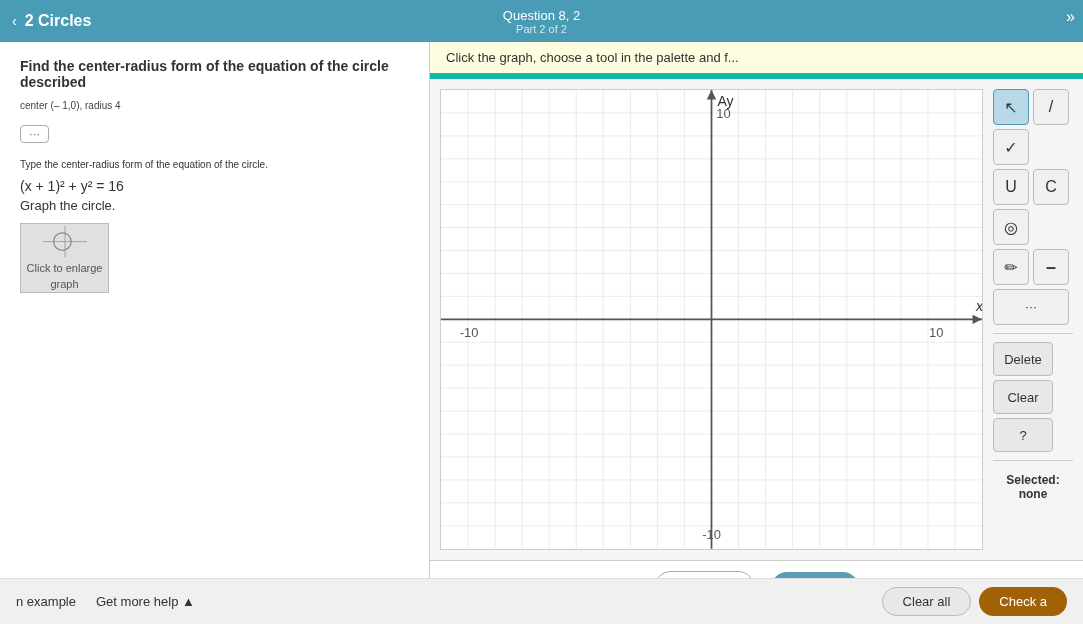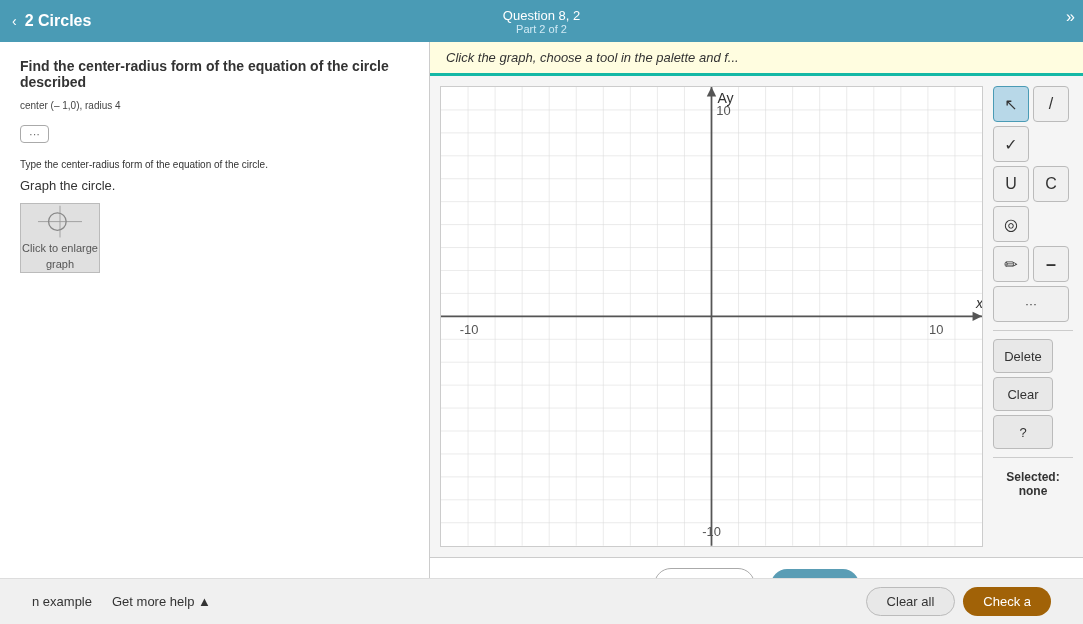--- a/index.html
+++ b/index.html
@@ -99,21 +99,21 @@
       font-size: 12px;
       color: #555;
       margin-bottom: 14px;
     }
     .graph-label {
       font-size: 13px;
       color: #333;
       margin-bottom: 10px;
     }
     .graph-thumbnail {
-      width: 80px;
+      width: 89px;
       height: 70px;
       background: #e0e0e0;
       border: 1px solid #bbb;
       display: flex;
       flex-direction: column;
       align-items: center;
       justify-content: center;
       font-size: 11px;
       color: #555;
       cursor: pointer;
@@ -129,25 +129,24 @@
     
     .right-section {
       flex: 1;
       display: flex;
       flex-direction: column;
       background: #f5f5f5;
     }
 
     .instruction-bar {
       background: #fffde0;
-      border-bottom: 3px solid #14b8a6;
+      border-bottom: 6px solid #14b8a6;
       padding: 8px 16px;
       font-size: 13px;
       color: #333;
-      font-style: italic;
     }
 
     .graph-and-palette {
       display: flex;
       flex: 1;
       padding: 10px;
       gap: 10px;
     }
 
     
@@ -257,21 +256,21 @@
       padding: 8px 28px;
       font-size: 14px;
       cursor: pointer;
       color: white;
     }
 
     
     .footer {
       background: #f0f0f0;
       border-top: 1px solid #ddd;
-      padding: 8px 32px;
+      padding: 8px 16px;
       display: flex;
       align-items: center;
       justify-content: space-between;
     }
     .footer-links {
       display: flex;
       gap: 20px;
       font-size: 13px;
     }
     .footer-link {
@@ -325,20 +324,21 @@
   <span class="dbl-chevron">»</span>
 </div>
 
 <div class="main">
 
   <div class="left-panel">
     <div class="problem-title">Find the center-radius form of the equation of the circle described</div>
     <div class="problem-detail">center (– 1,0), radius 4</div>
     <div class="dots-indicator">···</div>
     <div class="type-label">Type the center-radius form of the equation of the circle.</div>
+    <div class="equation-box">(x + 1)² + y² = 16</div>
     <div class="graph-label">Graph the circle.</div>
     <div class="graph-thumbnail">
       <svg viewBox="0 0 60 40" xmlns="http://www.w3.org/2000/svg">
         <line x1="5" y1="20" x2="55" y2="20" stroke="#999" stroke-width="1"></line>
         <line x1="30" y1="2" x2="30" y2="38" stroke="#999" stroke-width="1"></line>
         <circle cx="27" cy="20" r="10" stroke="#888" stroke-width="1.5" fill="none"></circle>
       </svg>
       <span>Click to enlarge graph</span>
     </div>
   </div>

